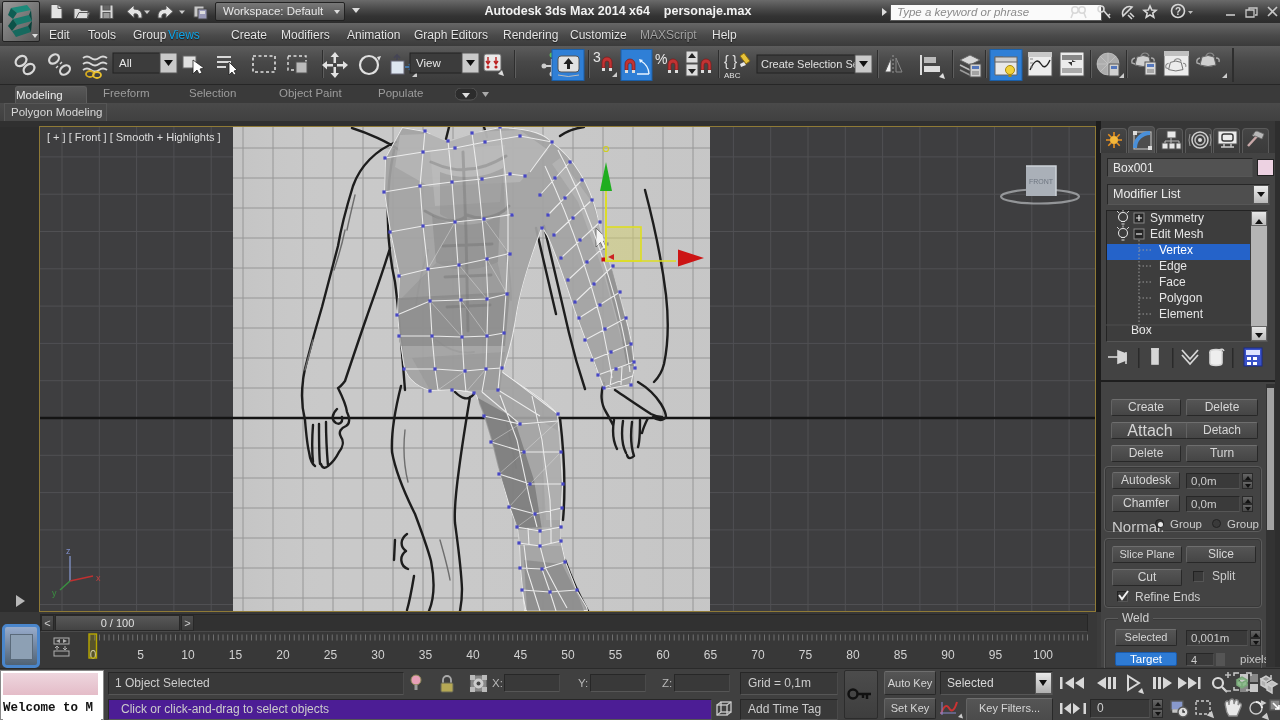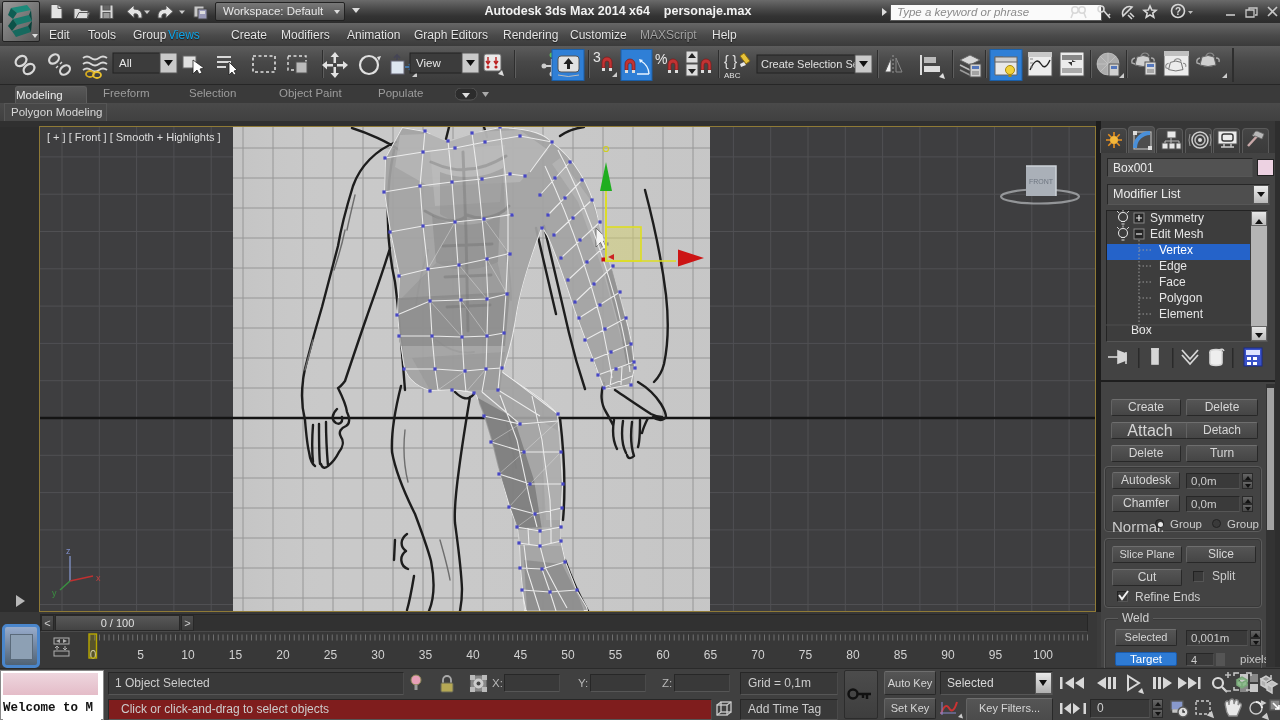--- a/index.html
+++ b/index.html
@@ -693,21 +693,21 @@
     <text x="805.5" y="659" font-size="12" fill="#d2d2d2" text-anchor="middle" font-family="Liberation Sans, sans-serif">75</text>
     <text x="853.0" y="659" font-size="12" fill="#d2d2d2" text-anchor="middle" font-family="Liberation Sans, sans-serif">80</text>
     <text x="900.5" y="659" font-size="12" fill="#d2d2d2" text-anchor="middle" font-family="Liberation Sans, sans-serif">85</text>
     <text x="948.0" y="659" font-size="12" fill="#d2d2d2" text-anchor="middle" font-family="Liberation Sans, sans-serif">90</text>
     <text x="995.5" y="659" font-size="12" fill="#d2d2d2" text-anchor="middle" font-family="Liberation Sans, sans-serif">95</text>
     <text x="1043.0" y="659" font-size="12" fill="#d2d2d2" text-anchor="middle" font-family="Liberation Sans, sans-serif">100</text>
 <rect x="89" y="634" width="7.5" height="24" fill="#c8b400" fill-opacity="0.22" stroke="#b8a800" stroke-width="1.4"></rect>
 </svg>
 <div class="abs" style="left:0;top:668px;width:1280px;height:52px;background:#404040;border-top:1px solid #2a2a2a"></div>
 <div class="fld" style="left:108px;top:672px;width:296px;height:23px;line-height:21px;padding-left:6px;font-size:12px;background:#393939">1 Object Selected</div>
-<div class="fld" style="left:108px;top:699px;width:604px;height:21px;line-height:19px;padding-left:12px;font-size:12px;background:#7f1d1d">Click or click-and-drag to select objects</div>
+<div class="fld" style="left:108px;top:699px;width:604px;height:21px;line-height:19px;padding-left:12px;font-size:12px;background:#4c1d95">Click or click-and-drag to select objects</div>
 <svg class="abs" style="left:408px;top:672px" width="90" height="23" viewBox="0 0 90 23">
 <circle cx="8" cy="8" r="5" fill="#e8a0b8" stroke="#885"></circle>
     <rect x="6.5" y="13" width="3" height="5" fill="#999"></rect>
 <g transform="translate(32,3)">
       <path d="M3,8 v-3 a4,4 0 0 1 8,0 v3" fill="none" stroke="#aaa" stroke-width="1.8"></path>
       <rect x="1" y="8" width="12" height="9" rx="1" fill="#b5a855" stroke="#665"></rect>
     </g>
 <g transform="translate(62,3)">
       <rect x="0" y="0" width="17" height="17" fill="#888" stroke="#444"></rect>
       <circle cx="8.5" cy="8.5" r="5" fill="#ccc"></circle>

